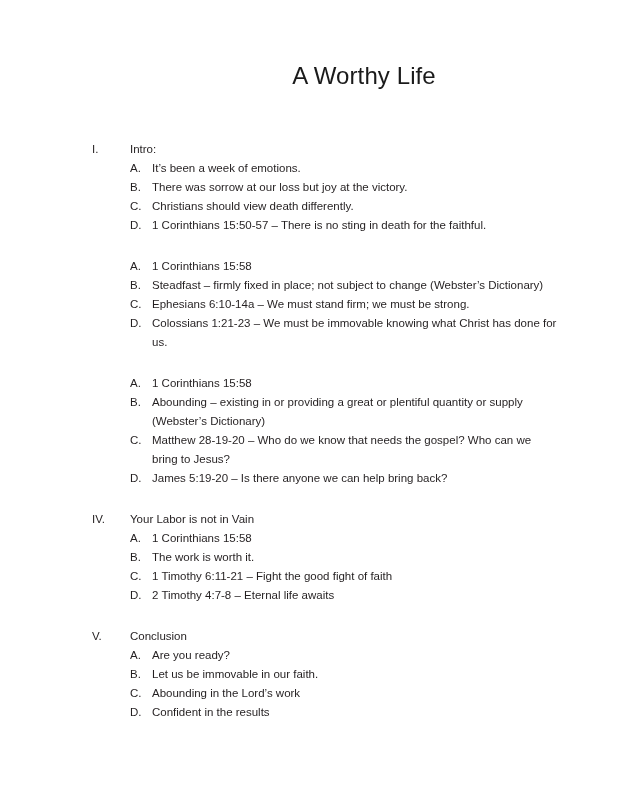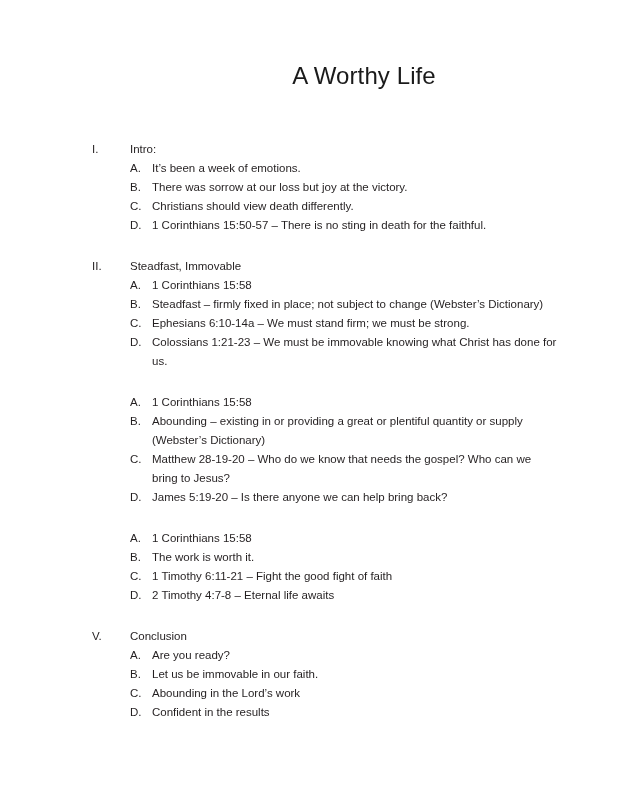--- a/index.html
+++ b/index.html
@@ -111,37 +111,37 @@
       <div class="section">
         <div class="section-head"><span class="section-numeral">I.</span>Intro:</div>
         <ul class="sub-list">
           <li class="sub-item"><span class="sub-letter">A.</span>It’s been a week of emotions.</li>
           <li class="sub-item"><span class="sub-letter">B.</span>There was sorrow at our loss but joy at the victory.</li>
           <li class="sub-item"><span class="sub-letter">C.</span>Christians should view death differently.</li>
           <li class="sub-item"><span class="sub-letter">D.</span>1 Corinthians 15:50-57 – There is no sting in death for the faithful.</li>
         </ul>
       </div>
       <div class="section">
-        <div class="section-head"><span class="section-numeral">II.</span>Steadfast, Immovable</div>
         <ul class="sub-list">
           <li class="sub-item"><span class="sub-letter">A.</span>1 Corinthians 15:58</li>
           <li class="sub-item"><span class="sub-letter">B.</span>Steadfast – firmly fixed in place; not subject to change (Webster’s Dictionary)</li>
           <li class="sub-item"><span class="sub-letter">C.</span>Ephesians 6:10-14a – We must stand firm; we must be strong.</li>
           <li class="sub-item"><span class="sub-letter">D.</span>Colossians 1:21-23 – We must be immovable knowing what Christ has done for us.</li>
         </ul>
       </div>
       <div class="section">
         <ul class="sub-list">
           <li class="sub-item"><span class="sub-letter">A.</span>1 Corinthians 15:58</li>
           <li class="sub-item"><span class="sub-letter">B.</span>Abounding – existing in or providing a great or plentiful quantity or supply (Webster’s Dictionary)</li>
           <li class="sub-item"><span class="sub-letter">C.</span>Matthew 28-19-20 – Who do we know that needs the gospel? Who can we bring to Jesus?</li>
           <li class="sub-item"><span class="sub-letter">D.</span>James 5:19-20 – Is there anyone we can help bring back?</li>
         </ul>
       </div>
       <div class="section">
+        <div class="section-head"><span class="section-numeral">IV.</span>Your Labor is not in Vain</div>
         <ul class="sub-list">
           <li class="sub-item"><span class="sub-letter">A.</span>1 Corinthians 15:58</li>
           <li class="sub-item"><span class="sub-letter">B.</span>The work is worth it.</li>
           <li class="sub-item"><span class="sub-letter">C.</span>1 Timothy 6:11-21 – Fight the good fight of faith</li>
           <li class="sub-item"><span class="sub-letter">D.</span>2 Timothy 4:7-8 – Eternal life awaits</li>
         </ul>
       </div>
       <div class="section">
         <div class="section-head"><span class="section-numeral">V.</span>Conclusion</div>
         <ul class="sub-list">

